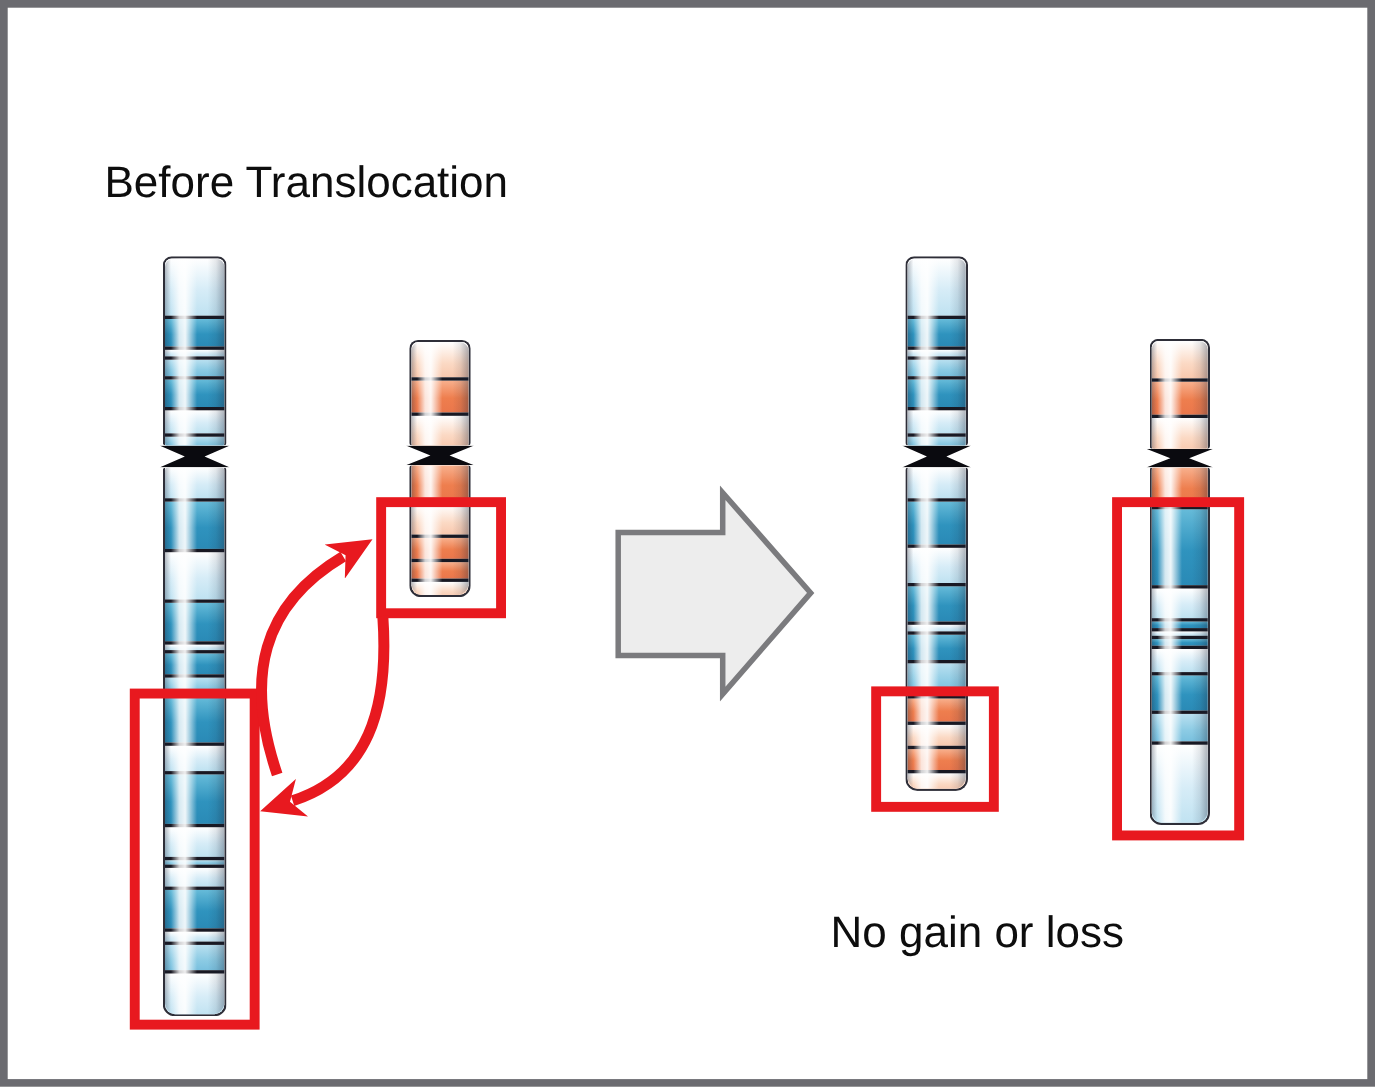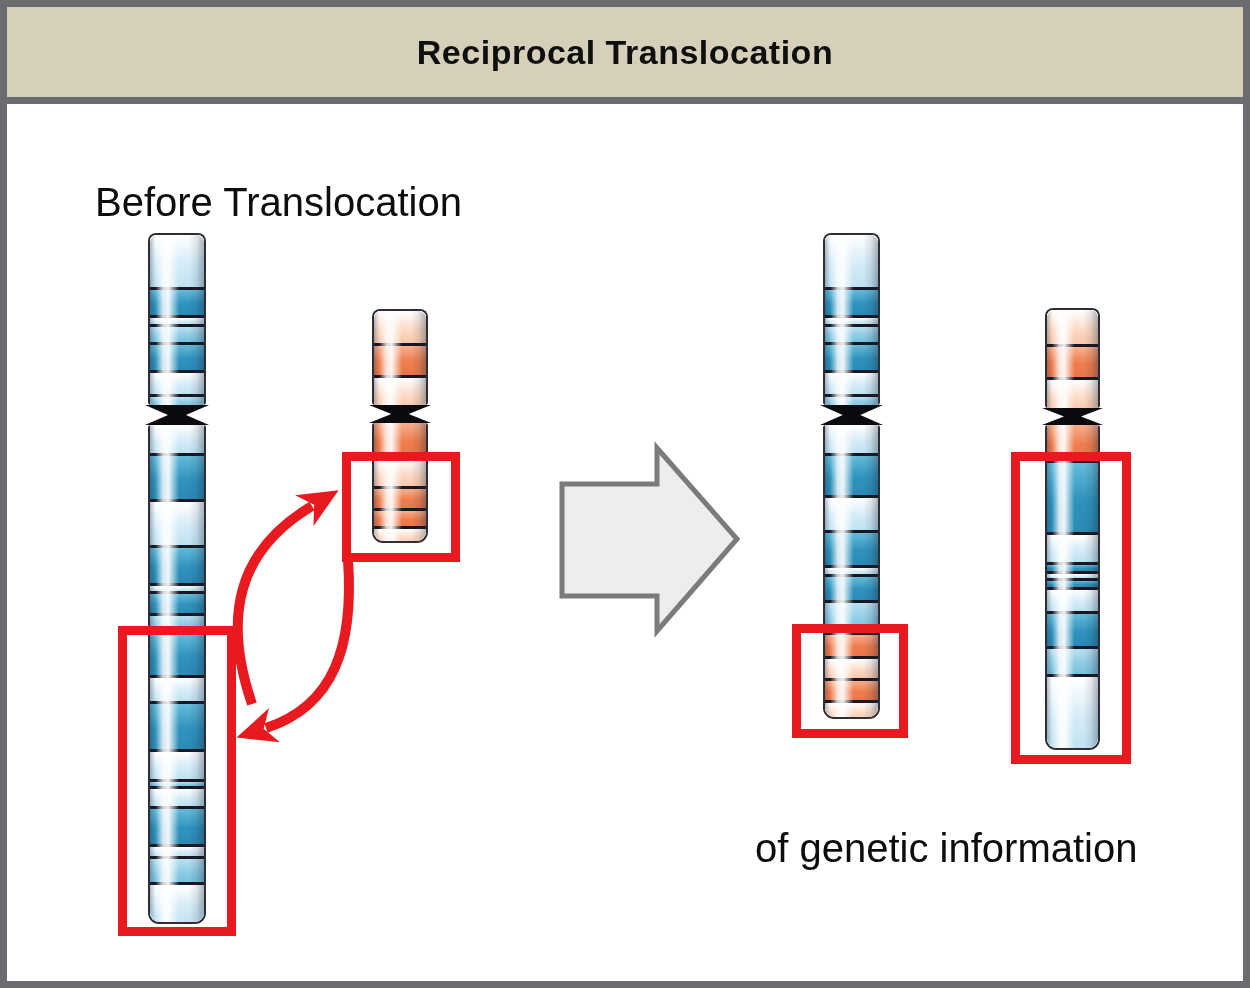--- a/index.html
+++ b/index.html
@@ -7,21 +7,21 @@
     position:relative; width:1250px; height:988px; overflow:hidden;
     background:#ffffff; font-family:"Liberation Sans", sans-serif;
   }
   .frame { position:absolute; inset:0; border:7px solid #6b6b70; pointer-events:none; z-index:50; }
   .titlebar {
     position:absolute; left:7px; right:7px; top:7px; height:90px;
     background:#d6cfba; border-bottom:7px solid #6b6b70;
     display:flex; align-items:center; justify-content:center; z-index:40;
   }
   .title-text { font-size:34px; font-weight:bold; color:#0f0f0f; letter-spacing:0.5px; }
-  .heading { position:absolute; font-size:40px; color:#0d0d0d; white-space:nowrap;margin-top:36px; }
+  .heading { position:absolute; font-size:40px; color:#0d0d0d; white-space:nowrap; }
   #heading-before { left:95px; top:144px; }
   #heading-after  { left:781px; top:144px; }
   .caption { position:absolute; left:755px; top:822px; font-size:40px; line-height:52px; color:#0d0d0d; }
 
   
   .chrom { position:absolute; z-index:10; }
   .arm { position:relative; width:100%; overflow:hidden; border:2px solid #2e2e38; box-sizing:border-box; }
   .arm-top    { border-bottom:none; border-radius:8px 8px 3px 3px; }
   .arm-bottom { border-top:none;   border-radius:3px 3px 11px 11px; }
   .arm::after {
@@ -48,23 +48,20 @@
   #arrows-layer { position:absolute; inset:0; z-index:30; pointer-events:none; }
   .swap-arrow { fill:none; stroke:#e8191f; stroke-width:10; }
   .redfill { fill:#e8191f; }
   .flow-arrow { fill:#ededed; stroke:#7b7b7e; stroke-width:5; stroke-linejoin:miter; }
 </style>
 </head>
 <body>
 
 <div id="canvas">
 
-  <div class="titlebar">
-    <span class="title-text">Reciprocal Translocation</span>
-  </div>
 
   <div class="heading" id="heading-before">Before Translocation</div>
 
   <div id="diagram">
       <div class="chrom" style="left: 148px; top: 233px; width: 58px;">
         <div class="arm arm-top" style="height: 172px;">
           <div class="bd bd-bL" style="height: 52px;"></div>
           <div class="bd bd-bD sep" style="height: 28px;"></div>
           <div class="bd bd-bL sep" style="height: 9px;"></div>
           <div class="bd bd-bM sep" style="height: 18px;"></div>
@@ -164,17 +161,17 @@
       <marker id="rhead" orient="auto" markerUnits="strokeWidth" markerWidth="4" markerHeight="3.6" refX="0.9" refY="1.8">
         <path d="M0,0 L4,1.8 L0,3.6 L1.15,1.8 Z" class="redfill"></path>
       </marker>
     </defs>
     <polygon class="flow-arrow" points="562,484 657,484 657,448 737,539 657,631 657,596 562,596"></polygon>
     <path class="swap-arrow" marker-end="url(#rhead)" d="M 252 704 C 222 616, 238 550, 312 506"></path>
     <path class="swap-arrow" marker-end="url(#rhead)" d="M 348 560 C 354 646, 334 706, 266 728"></path>
   </svg>
 
   <div class="caption">
-    <div>of genetic information</div>
+    <div>No gain or loss</div>
   </div>
 
   <div class="frame"></div>
 </div>
 
 </body></html>

